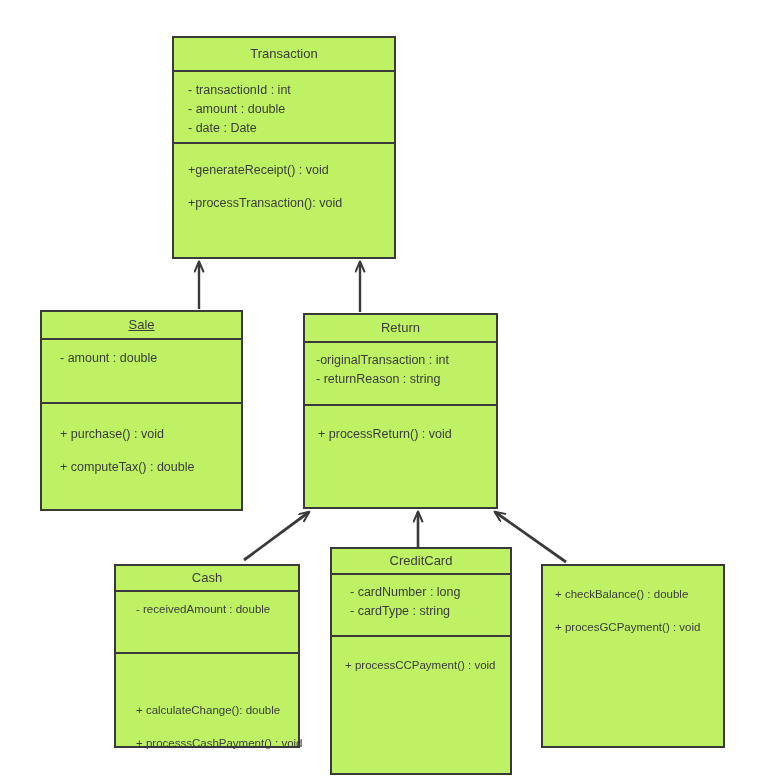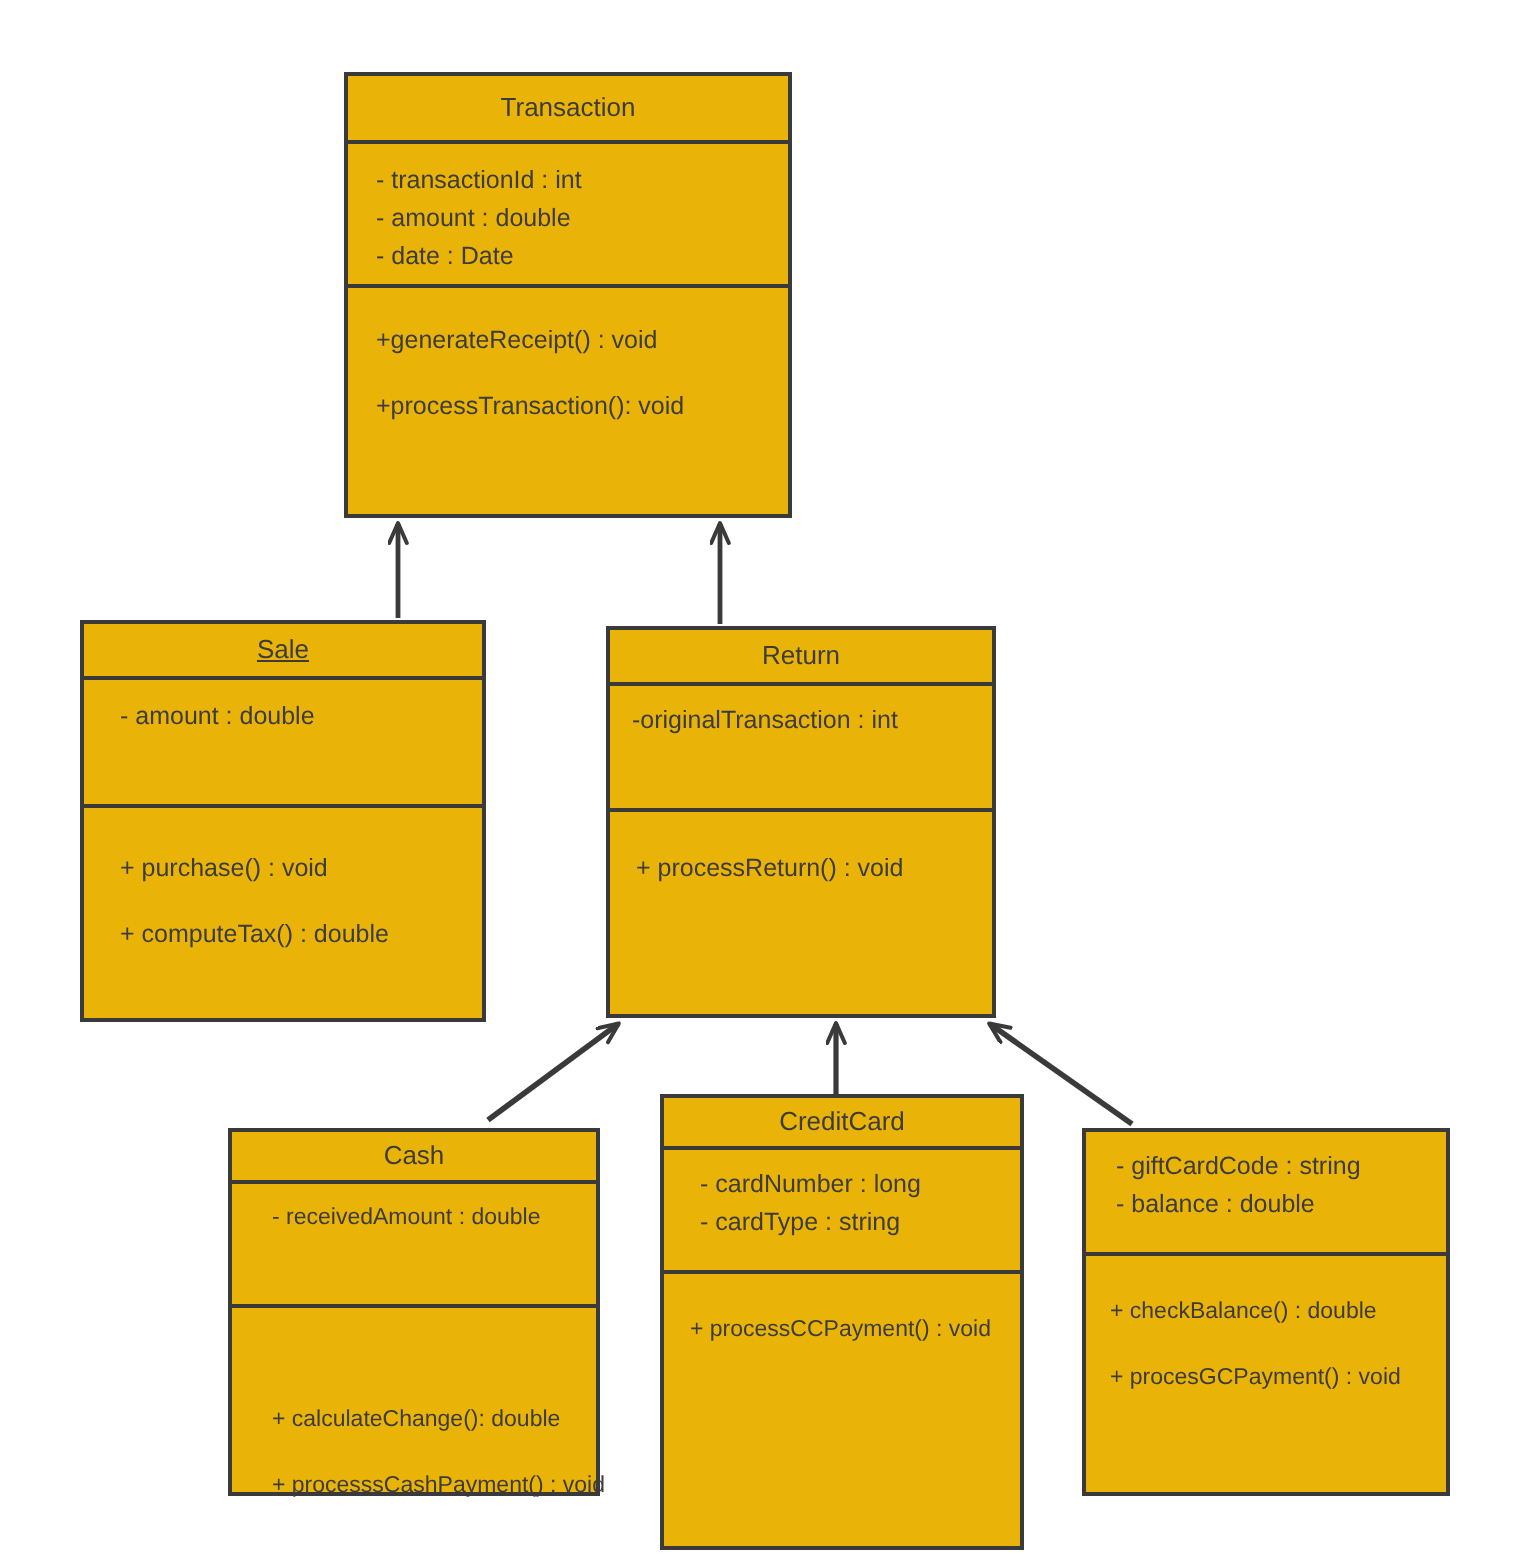--- a/index.html
+++ b/index.html
@@ -18,21 +18,21 @@
   #canvas {
     position: absolute;
     left: 0; top: 0;
     width: 767px;
     height: 782px;
   }
   .uml-class {
     position: absolute;
     box-sizing: border-box;
     border: 2px solid #3a3a3a;
-    background: #eab308;
+    background: #bef264;
     z-index: 2;
   }
   .uml-title {
     box-sizing: border-box;
     text-align: center;
     font-size: 13px;
     line-height: 16px;
     color: #3c3c3c;
     border-bottom: 2px solid #3a3a3a;
     display: flex;
@@ -121,20 +121,21 @@
     <div class="uml-ops" style="padding-top:21px; padding-left:18px;">
       <div class="uml-line">+  purchase() : void</div>
       <div class="uml-line">+  computeTax() : double</div>
     </div>
   </div>
 
   <div class="uml-class" style="left:303px; top:313px; width:195px; height:196px;">
     <div class="uml-title" style="height:28px;">Return</div>
     <div class="uml-attrs" style="height:63px; padding-top:8px; padding-left:11px;">
       <div class="uml-line">-originalTransaction : int</div>
+      <div class="uml-line">-  returnReason : string</div>
     </div>
     <div class="uml-ops" style="padding-top:19px; padding-left:13px;">
       <div class="uml-line">+  processReturn() : void</div>
     </div>
   </div>
 
   <div class="uml-class" style="left:114px; top:564px; width:186px; height:184px;">
     <div class="uml-title" style="height:26px;">Cash</div>
     <div class="uml-attrs" style="height:62px; padding-top:8px; padding-left:20px;">
       <div class="uml-line" style="font-size:11.5px;">- receivedAmount : double</div>
@@ -150,23 +151,19 @@
     <div class="uml-attrs" style="height:62px; padding-top:8px; padding-left:18px;">
       <div class="uml-line">-  cardNumber : long</div>
       <div class="uml-line">-  cardType : string</div>
     </div>
     <div class="uml-ops" style="padding-top:19px; padding-left:13px;">
       <div class="uml-line" style="font-size:11.5px;">+ processCCPayment() : void</div>
     </div>
   </div>
 
   <div class="uml-class" style="left:541px; top:564px; width:184px; height:184px;">
-    <div class="uml-attrs" style="height:62px; padding-top:8px; padding-left:15px;">
-      <div class="uml-line">-  giftCardCode : string</div>
-      <div class="uml-line">-  balance : double</div>
-    </div>
     <div class="uml-ops" style="padding-top:19px; padding-left:12px;">
       <div class="uml-line" style="font-size:11.5px;">+  checkBalance() : double</div>
       <div class="uml-line" style="font-size:11.5px;">+  procesGCPayment() : void</div>
     </div>
   </div>
 
 </div>
 
 </body></html>

